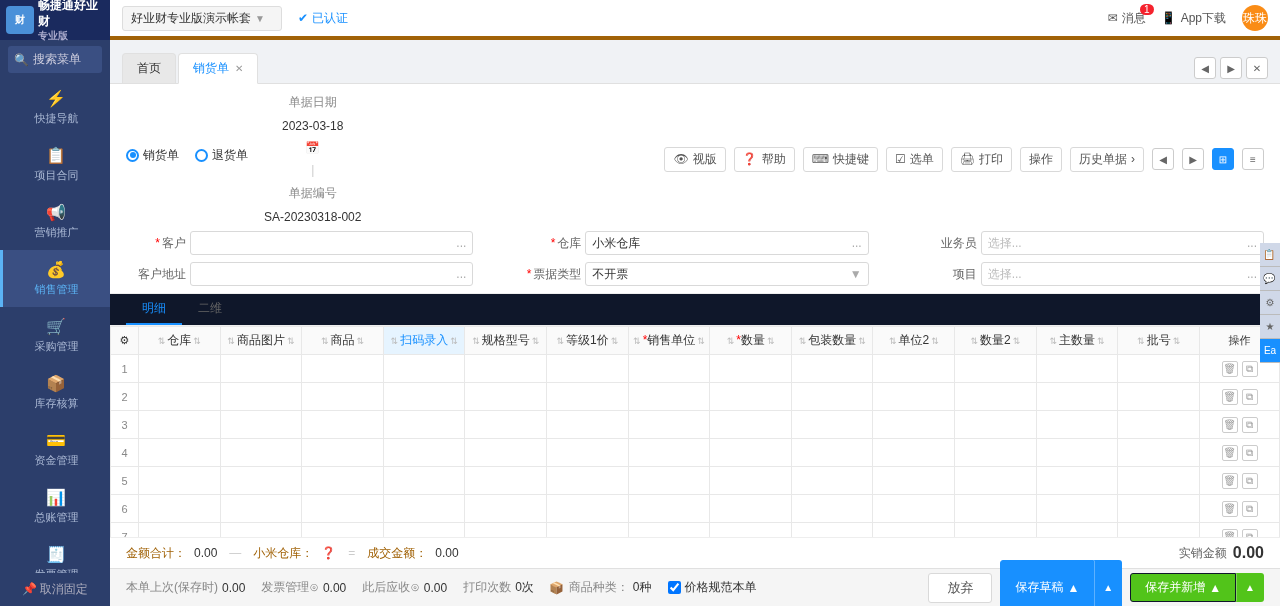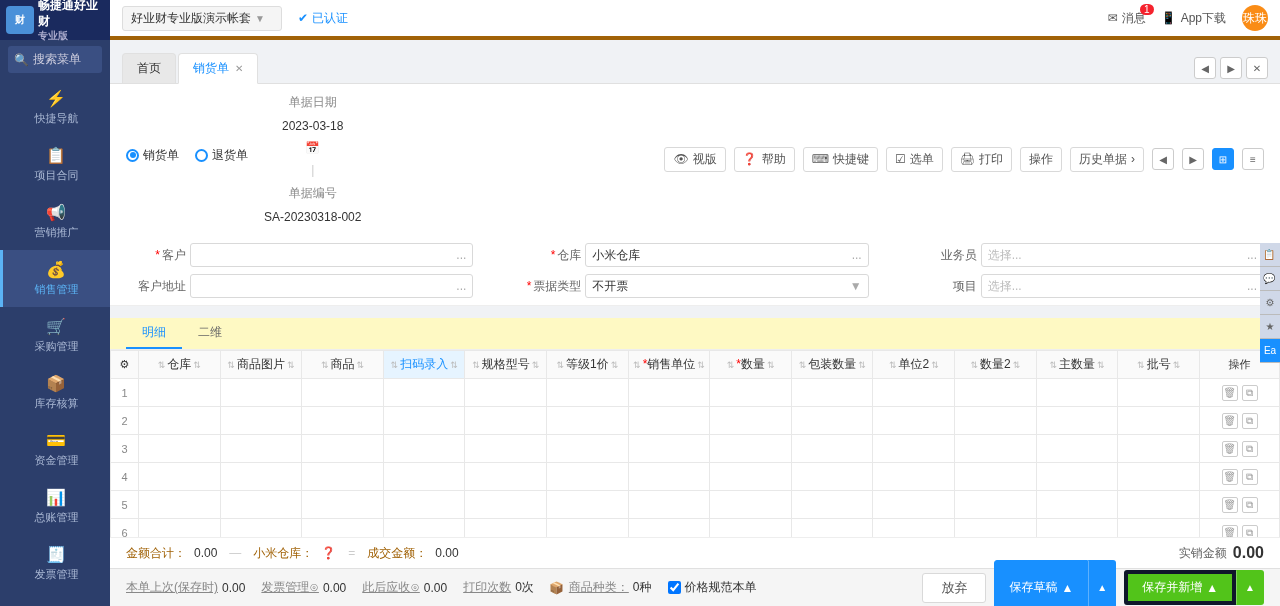--- a/index.html
+++ b/index.html
@@ -69,21 +69,21 @@
 
     .form-textarea { border: 1px solid #d9d9d9; border-radius: 3px; padding: 3px 6px; font-size: 12px; resize: none; width: 280px; height: 22px; }
 
     
     .side-actions { display: flex; flex-direction: column; gap: 4px; padding: 0 8px; justify-content: flex-start; padding-top: 2px; }
     .side-action-btn { padding: 3px 10px; border-radius: 3px; cursor: pointer; font-size: 12px; text-align: center; }
     .side-action-btn.blue { background: #1890ff; color: #fff; border: 1px solid #1890ff; }
     .side-action-btn.outline { background: #fff; color: #1890ff; border: 1px solid #1890ff; }
 
     
-    .detail-tabs { background: #fef9c3; padding: 0 16px; border-bottom: 1px solid #eee; display: flex; align-items: center; gap: 0; margin-top: 12px; }
+    .detail-tabs { background: #0f172a; padding: 0 16px; border-bottom: 1px solid #eee; display: flex; align-items: center; gap: 0; margin-top: 0; }
     .detail-tab { padding: 6px 16px; cursor: pointer; color: #666; border-bottom: 2px solid transparent; font-size: 13px; }
     .detail-tab.active { color: #1890ff; border-bottom-color: #1890ff; }
 
     
     .table-area { background: #fff; flex: 1; overflow: auto; margin-top: 0; }
     .data-table { width: 100%; border-collapse: collapse; table-layout: fixed; }
     .data-table th { background: #fafafa; border: 1px solid #e8e8e8; padding: 5px 4px; text-align: center; font-weight: normal; color: #333; font-size: 11px; white-space: nowrap; overflow: hidden; }
     .data-table th.highlight { background: #e6f4ff; color: #1890ff; }
     .data-table td { border: 1px solid #e8e8e8; padding: 3px 4px; text-align: center; color: #333; font-size: 11px; height: 28px; }
     .data-table .row-num td:first-child { color: #888; }
@@ -98,29 +98,29 @@
     .footer-summary { background: #fff; padding: 6px 16px; border-top: 1px solid #eee; display: flex; align-items: center; gap: 8px; font-size: 12px; color: #555; }
     .footer-summary .label { color: #a16207; }
     .footer-summary .value { color: #333; font-weight: 500; }
     .footer-summary-right { margin-left: auto; display: flex; align-items: center; gap: 6px; }
     .shiji-label { font-size: 12px; color: #666; }
     .shiji-value { font-size: 16px; color: #333; font-weight: bold; }
 
     
     .bottom-bar { background: #f5f5f5; height: 38px; display: flex; align-items: center; padding: 0 16px; border-top: 1px solid #e0e0e0; gap: 16px; }
     .bottom-info { font-size: 12px; color: #666; display: flex; align-items: center; gap: 4px; }
-    .bottom-info .label { color: #888; text-decoration: underline; }
+    .bottom-info .label { color: #888; }
     .bottom-info .val { color: #333; }
     .bottom-checkbox { display: flex; align-items: center; gap: 4px; font-size: 12px; color: #333; cursor: pointer; }
     .bottom-checkbox input { cursor: pointer; }
     .bottom-actions { margin-left: auto; display: flex; align-items: center; gap: 8px; }
     .btn-abandon { padding: 5px 18px; border: 1px solid #d9d9d9; background: #fff; border-radius: 3px; cursor: pointer; font-size: 13px; color: #555; }
     .btn-save-draft { padding: 18px 14px; background: #1890ff; border: 1px solid #1890ff; color: #fff; border-radius: 3px 0 0 3px; cursor: pointer; font-size: 13px; display: flex; align-items: center; gap: 4px; }
     .btn-save-draft-arrow { padding: 5px 8px; background: #1890ff; border: 1px solid #1890ff; color: #fff; border-radius: 0 3px 3px 0; cursor: pointer; font-size: 10px; border-left: 1px solid rgba(255,255,255,0.3); }
-    .btn-save-new { padding: 5px 14px; background: #52c41a; border: 4px solid #0f172a; color: #fff; border-radius: 3px 0 0 3px; cursor: pointer; font-size: 13px; display: flex; align-items: center; gap: 4px; }
+    .btn-save-new { padding: 5px 14px; background: #52c41a; border: 1px solid #0f172a; color: #fff; border-radius: 3px 0 0 3px; cursor: pointer; font-size: 13px; display: flex; align-items: center; gap: 4px; }
     .btn-save-new-arrow { padding: 5px 8px; background: #52c41a; border: 1px solid #52c41a; color: #fff; border-radius: 0 3px 3px 0; cursor: pointer; font-size: 10px; border-left: 1px solid rgba(255,255,255,0.3); }
 
     
     .float-right { position: fixed; right: 0; top: 50%; transform: translateY(-50%); display: flex; flex-direction: column; gap: 0; z-index: 100; }
     .float-btn { width: 20px; background: #d0d8e8; border: none; cursor: pointer; padding: 6px 2px; display: flex; align-items: center; justify-content: center; color: #666; font-size: 10px; border-bottom: 1px solid #bbb; }
     .float-btn.active { background: #1890ff; color: #fff; }
 
     .th-sort-wrap { display: flex; align-items: center; justify-content: center; gap: 2px; }
   </style>
 </head>
@@ -171,20 +171,24 @@
     </div>
     <div class="sidebar-item">
       <span class="sidebar-item-icon">📊</span>
       <span class="sidebar-item-label">总账管理</span>
     </div>
     <div class="sidebar-item">
       <span class="sidebar-item-icon">🧾</span>
       <span class="sidebar-item-label">发票管理</span>
     </div>
 
+  </div>
+  <div class="sidebar-bottom">
+    <span>📌</span>
+    <span>取消固定</span>
   </div>
 </div>
 
 <div class="main">
 
   <div class="topbar">
     <div class="topbar-selector">
       <span>好业财专业版演示帐套</span>
       <span class="topbar-selector-arrow">▼</span>
     </div>
@@ -274,21 +278,21 @@
               <span>›</span>
             </button>
           <button class="tabbar-nav-btn">◀</button>
           <button class="tabbar-nav-btn">▶</button>
           <button class="tabbar-nav-btn" style="width:22px;height:22px;background:#1890ff;color:#fff;border-color:#1890ff;">⊞</button>
           <button class="tabbar-nav-btn">≡</button>
         </div>
       </div>
 
       <div style="display:flex; align-items:flex-start;">
-        <div style="flex:1; display:flex; flex-direction:column; gap:5px;margin-top:12px;">
+        <div style="flex:1; display:flex; flex-direction:column; gap:5px;">
 
           <div class="form-row">
             <span class="form-field-label required">客户</span>
             <div class="form-field-input" style="width:220px;">
               <span class="form-field-empty"></span>
               <span class="dots">...</span>
             </div>
             <span style="width:40px;"></span>
             <span class="form-field-label required">仓库</span>
             <div class="form-field-input" style="width:180px;text-align:right;">

